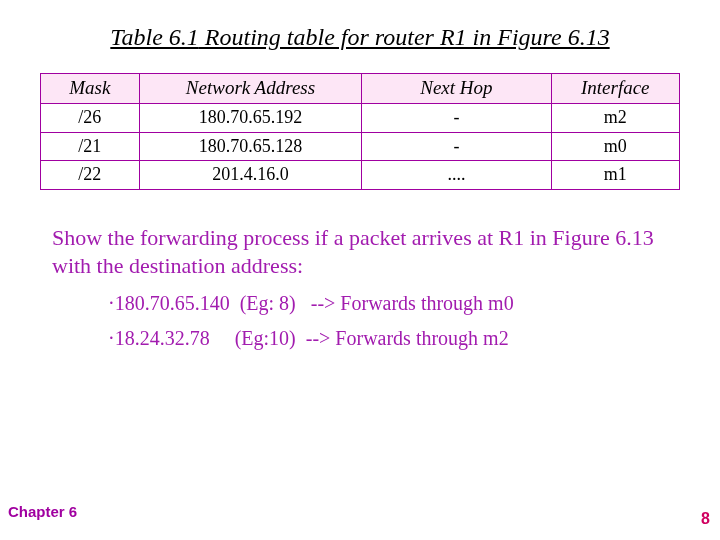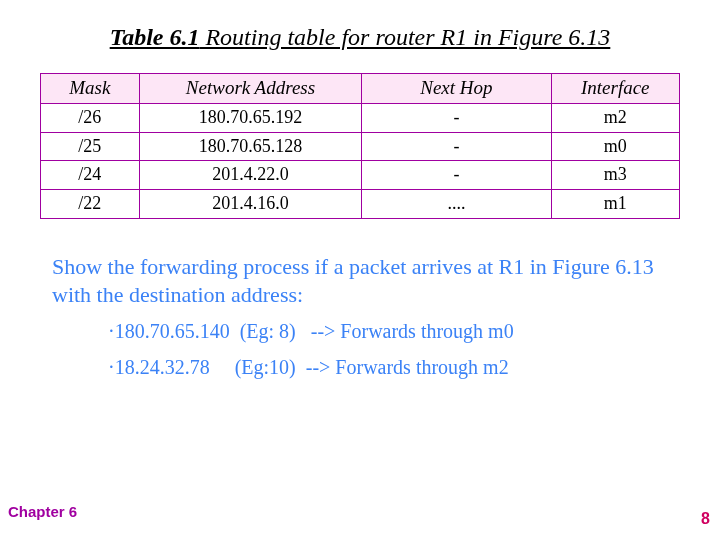--- a/index.html
+++ b/index.html
@@ -20,21 +20,21 @@
     box-sizing: border-box;
   }
   .title {
     font-style: italic;
     font-size: 24px;
     text-align: center;
     margin: 0 0 22px 0;
     color: #000;
   }
   .title .tbl-label {
-    font-weight: bold;
+    font-weight: normal;
     text-decoration: underline;
     margin-top: 48px;
   }
   .title .tbl-rest {
     text-decoration: underline;
     font-weight: normal;
     margin-top: 28px;
   }
   table.routing {
     border-collapse: collapse;
@@ -62,21 +62,21 @@
     background: #fff;
   }
   table.routing th.col-mask { width: 90px; }
   table.routing th.col-net { width: 220px; }
   table.routing th.col-hop { width: 190px; }
   table.routing th.col-if { width: 120px; }
   .bodytext {
     font-size: 22px;
     margin: 34px 12px 0 12px;
     line-height: 1.28;
-    color: #3b82f6;
+    color: #a21caf;
   }
   .eg-block {
     margin-left: 56px;
     margin-top: 10px;
     white-space: pre;
     font-size: 20px;
     font-family: "Times New Roman", Times, serif;
   }
   .footer-left {
     position: absolute;
@@ -116,30 +116,24 @@
       </tr>
     </thead>
     <tbody>
       <tr>
         <td>/26</td>
         <td>180.70.65.192</td>
         <td>-</td>
         <td>m2</td>
       </tr>
       <tr>
-        <td>/25</td>
+        <td>/21</td>
         <td>180.70.65.128</td>
         <td>-</td>
         <td>m0</td>
-      </tr>
-      <tr>
-        <td>/24</td>
-        <td>201.4.22.0</td>
-        <td>-</td>
-        <td>m3</td>
       </tr>
       <tr>
         <td>/22</td>
         <td>201.4.16.0</td>
         <td>....</td>
         <td>m1</td>
       </tr>
     </tbody>
   </table>
 

